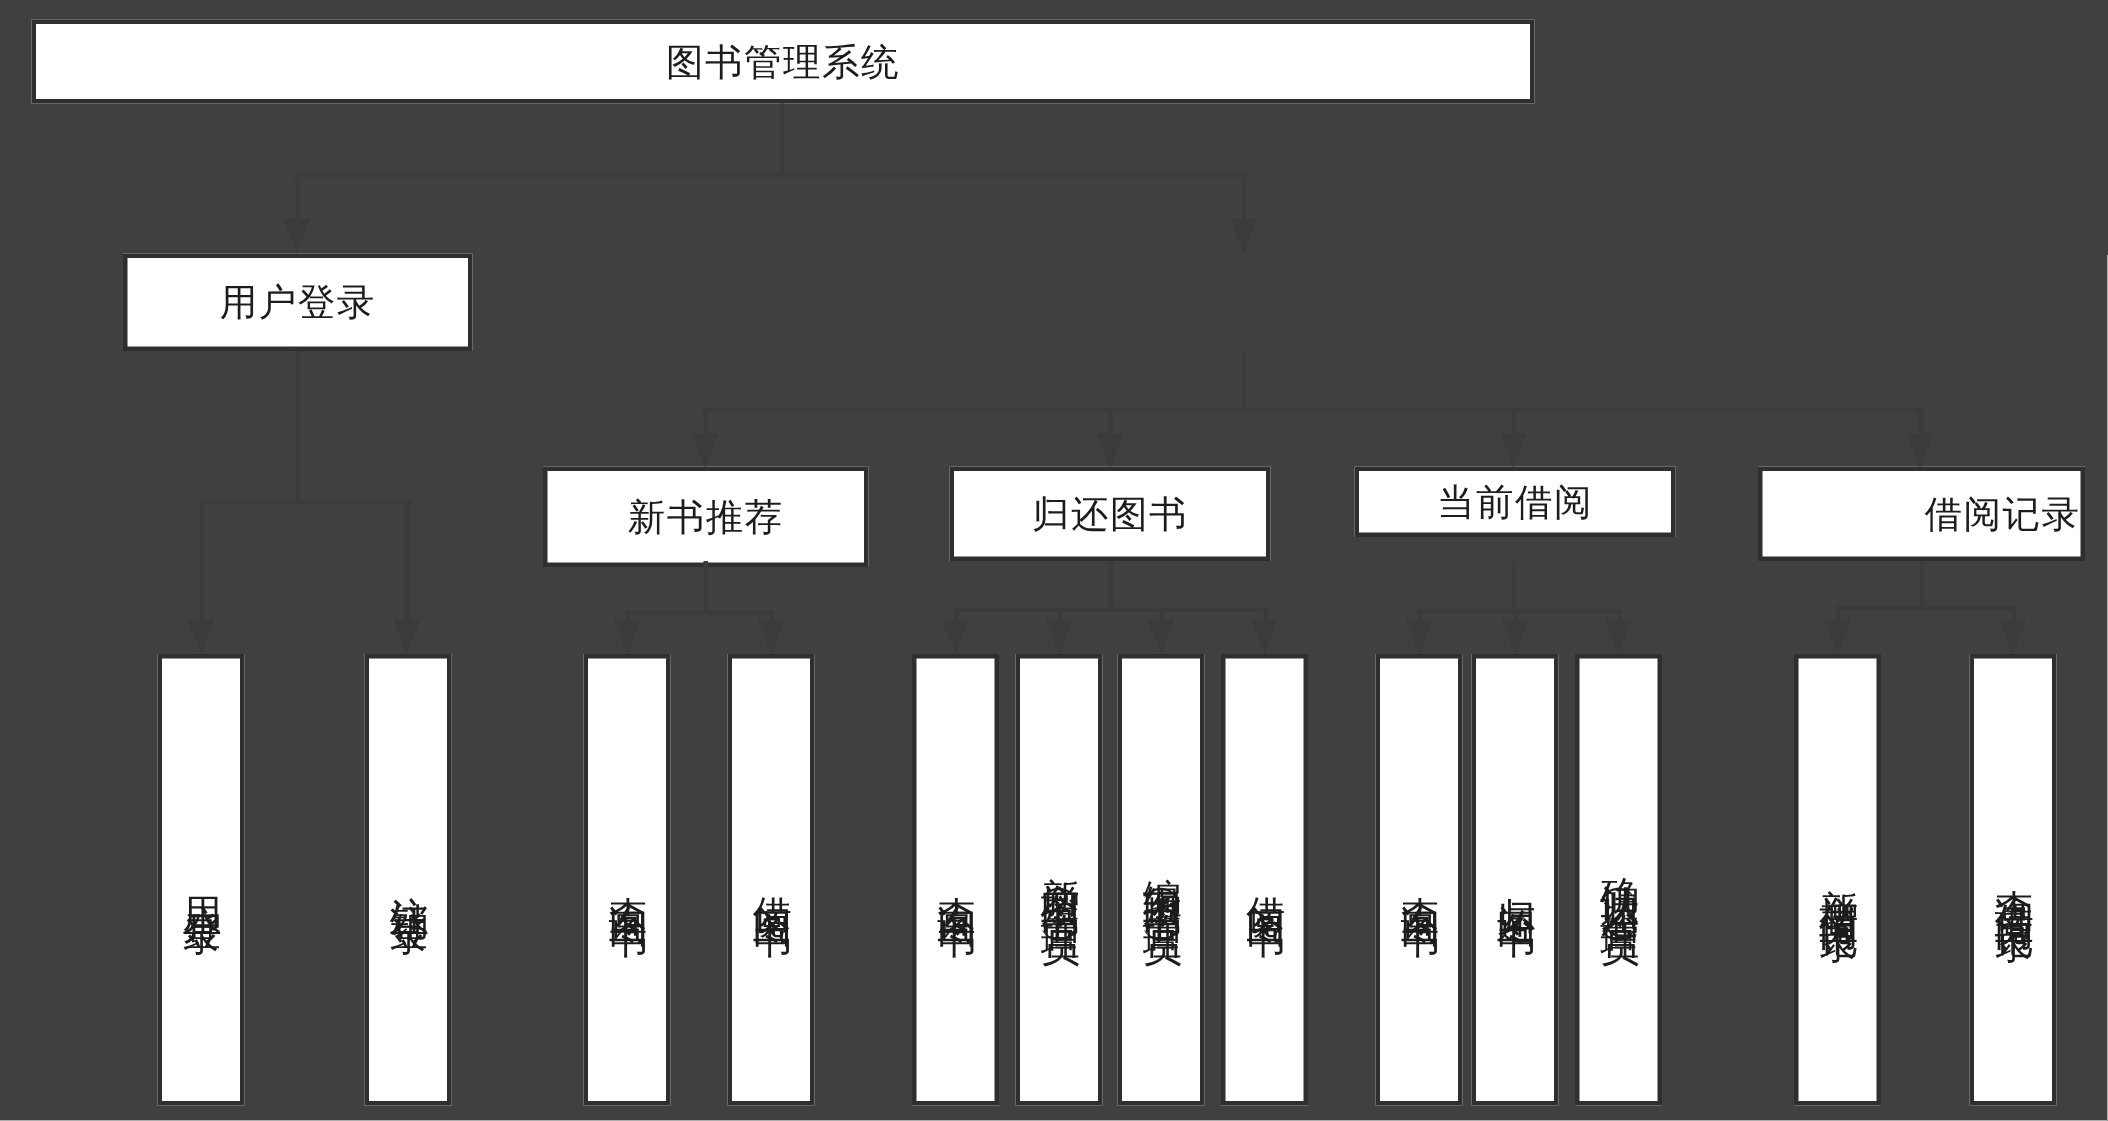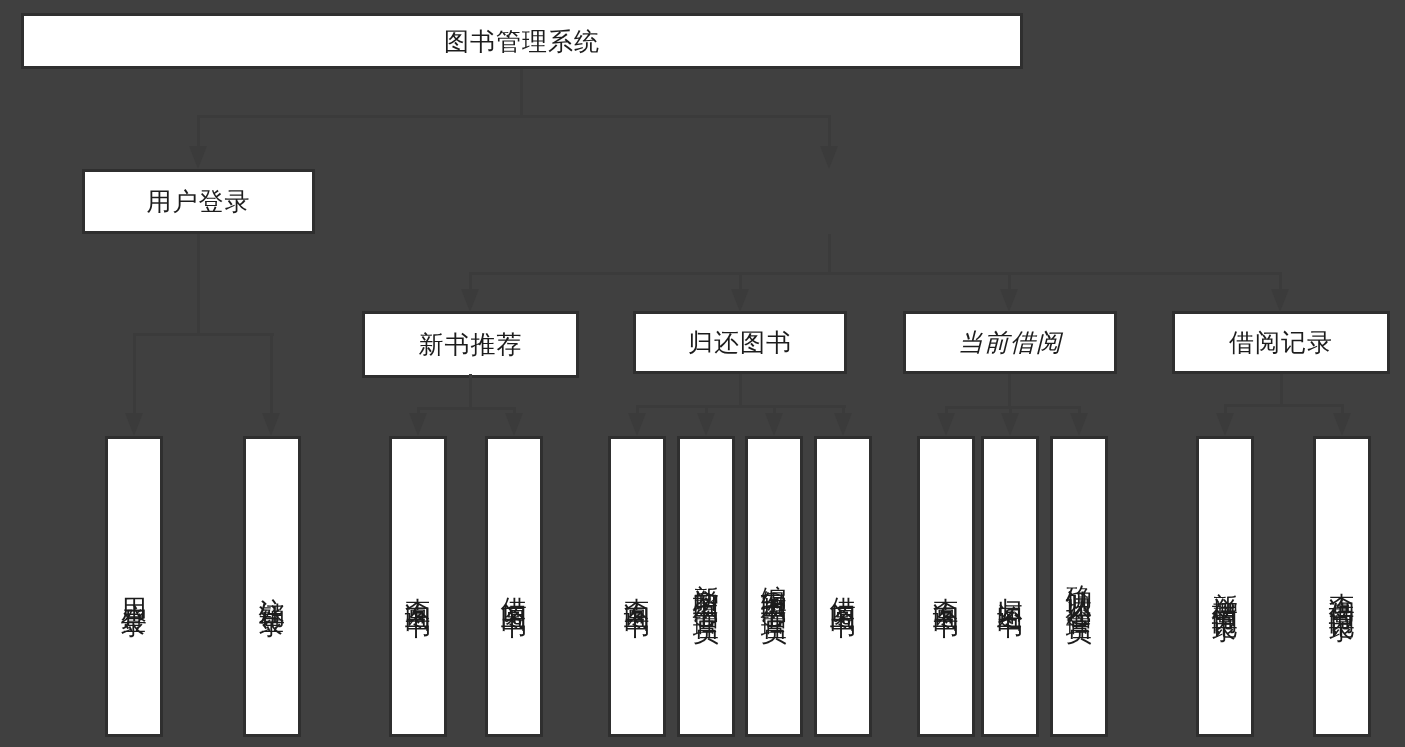--- a/index.html
+++ b/index.html
@@ -42,25 +42,25 @@
 
 
   <div class="node" style="left:362px;top:311px;width:217px;height:67px;">
     <span class="hlabel">新书推荐</span>
   </div>
 
   <div class="node" style="left:633px;top:311px;width:214px;height:63px;">
     <span class="hlabel">归还图书</span>
   </div>
 
-  <div class="node" style="left:903px;top:311px;width:214px;height:63px;font-style:italic;">
+  <div class="node" style="left:903px;top:311px;width:214px;height:47px;">
     <span class="hlabel">当前借阅</span>
   </div>
 
-  <div class="node" style="left:1172px;top:311px;width:218px;height:63px;">
+  <div class="node" style="left:1172px;top:311px;width:218px;height:63px;justify-content:flex-end;">
     <span class="hlabel">借阅记录</span>
   </div>
 
   <div class="node" style="left:105px;top:436px;width:58px;height:301px;">
     <span class="vtext">用户登录</span>
   </div>
   <div class="node" style="left:243px;top:436px;width:58px;height:301px;">
     <span class="vtext">注销登录</span>
   </div>
 

